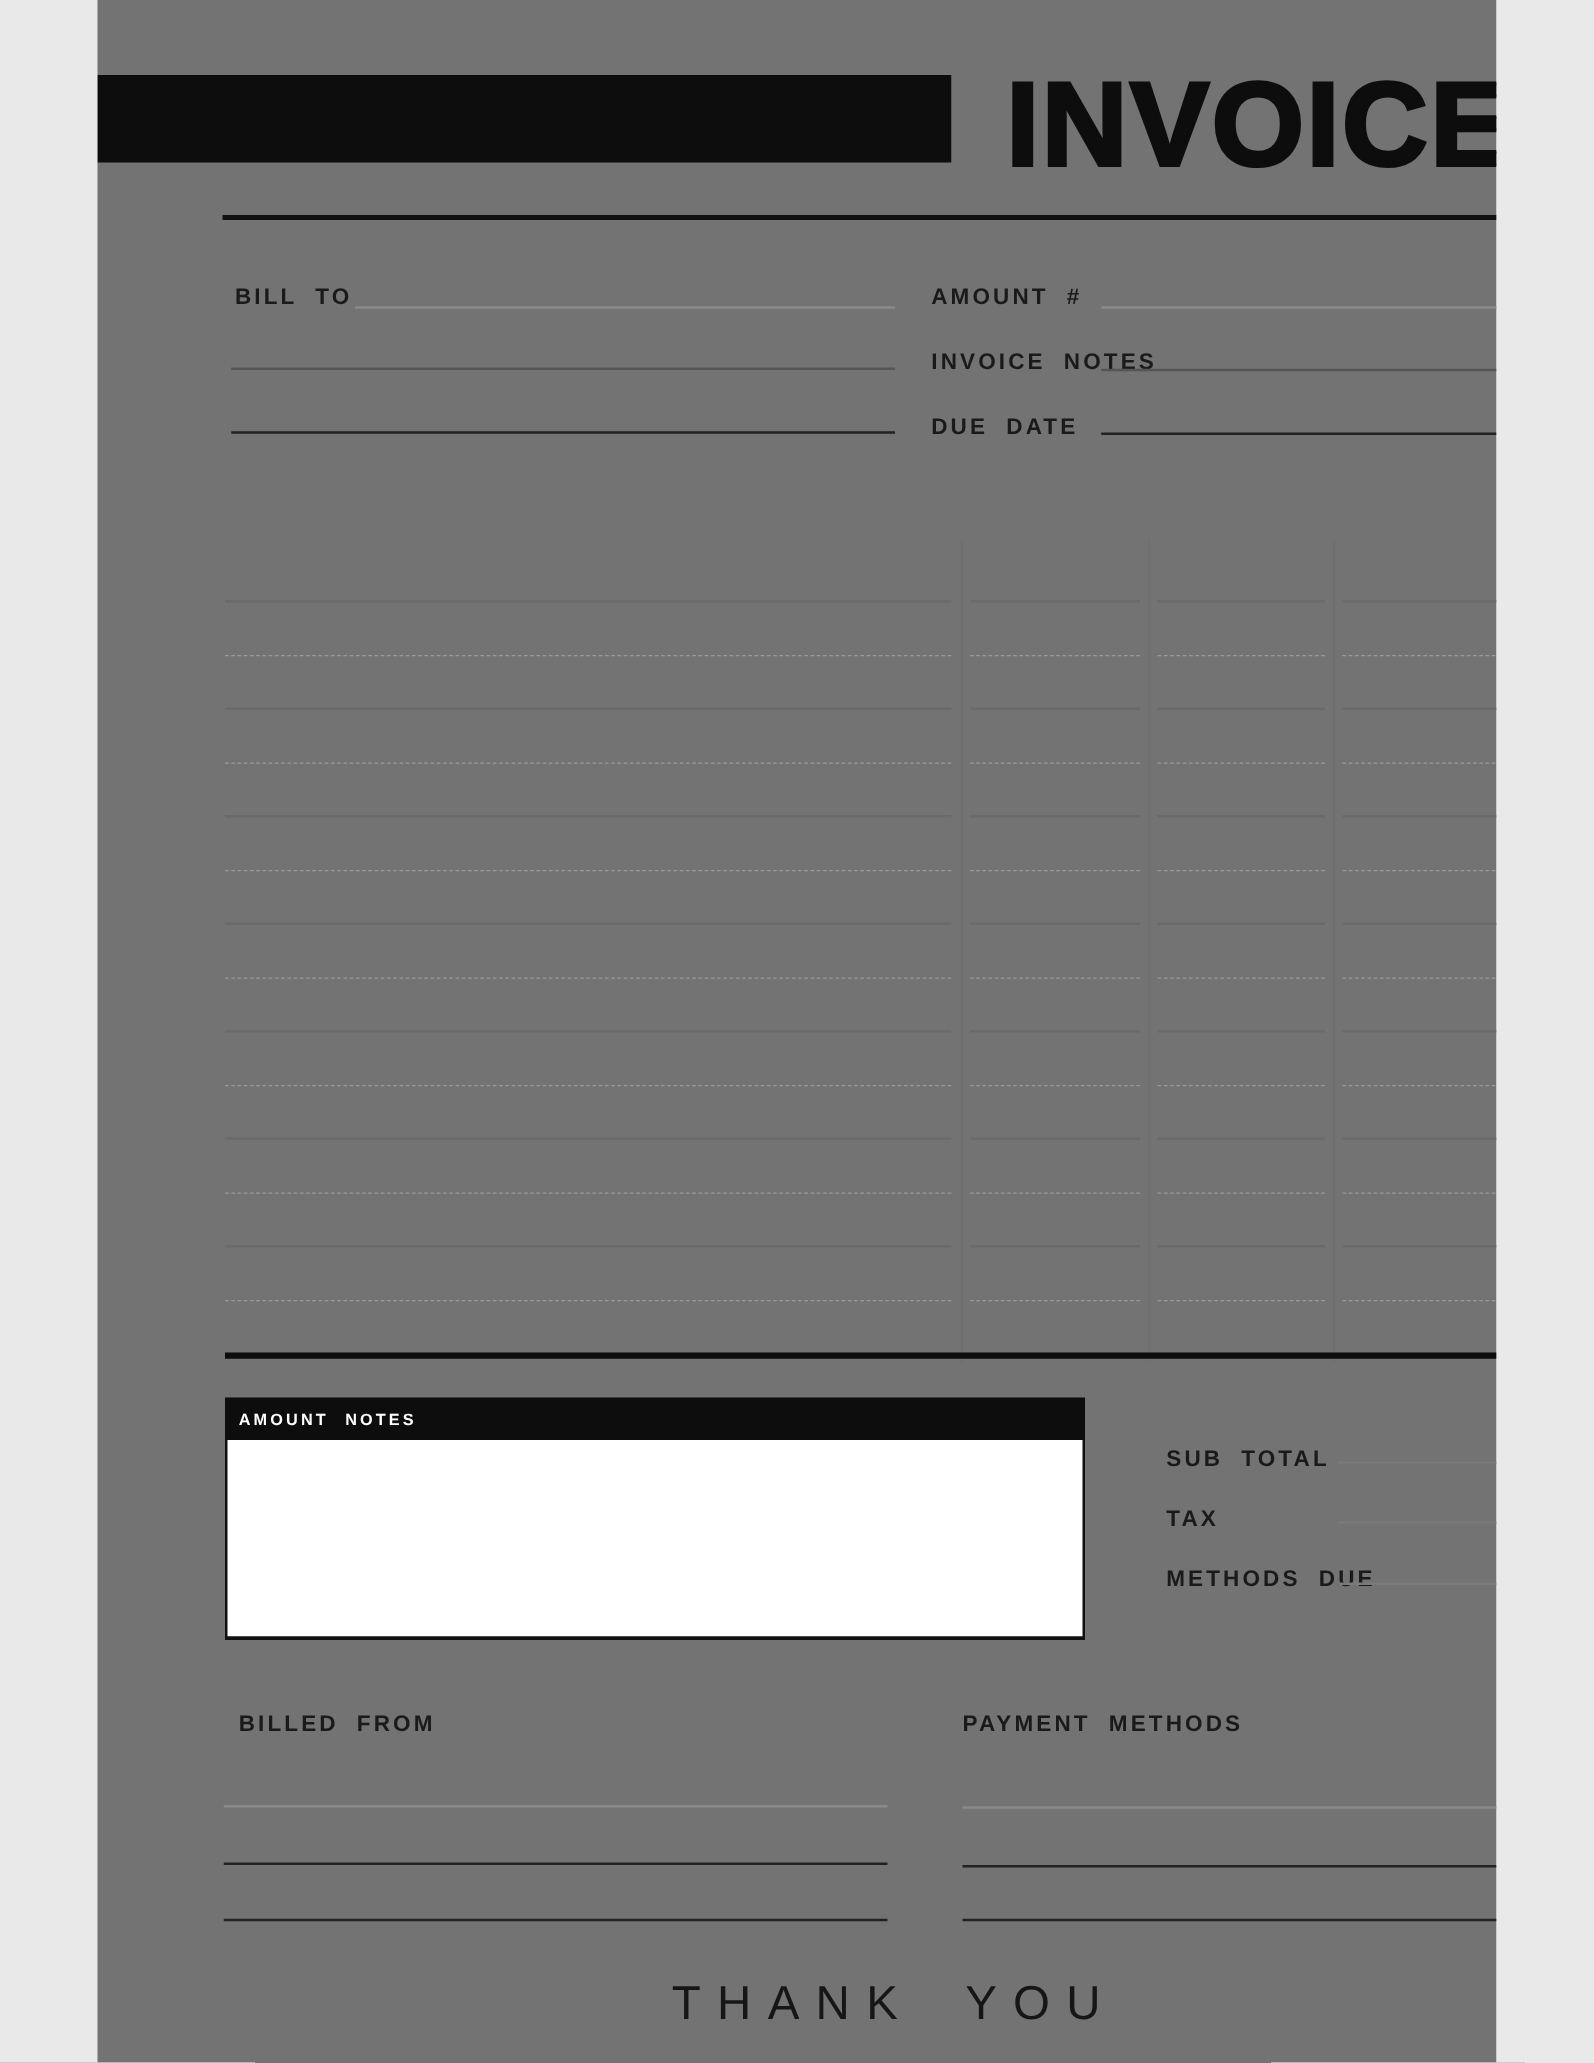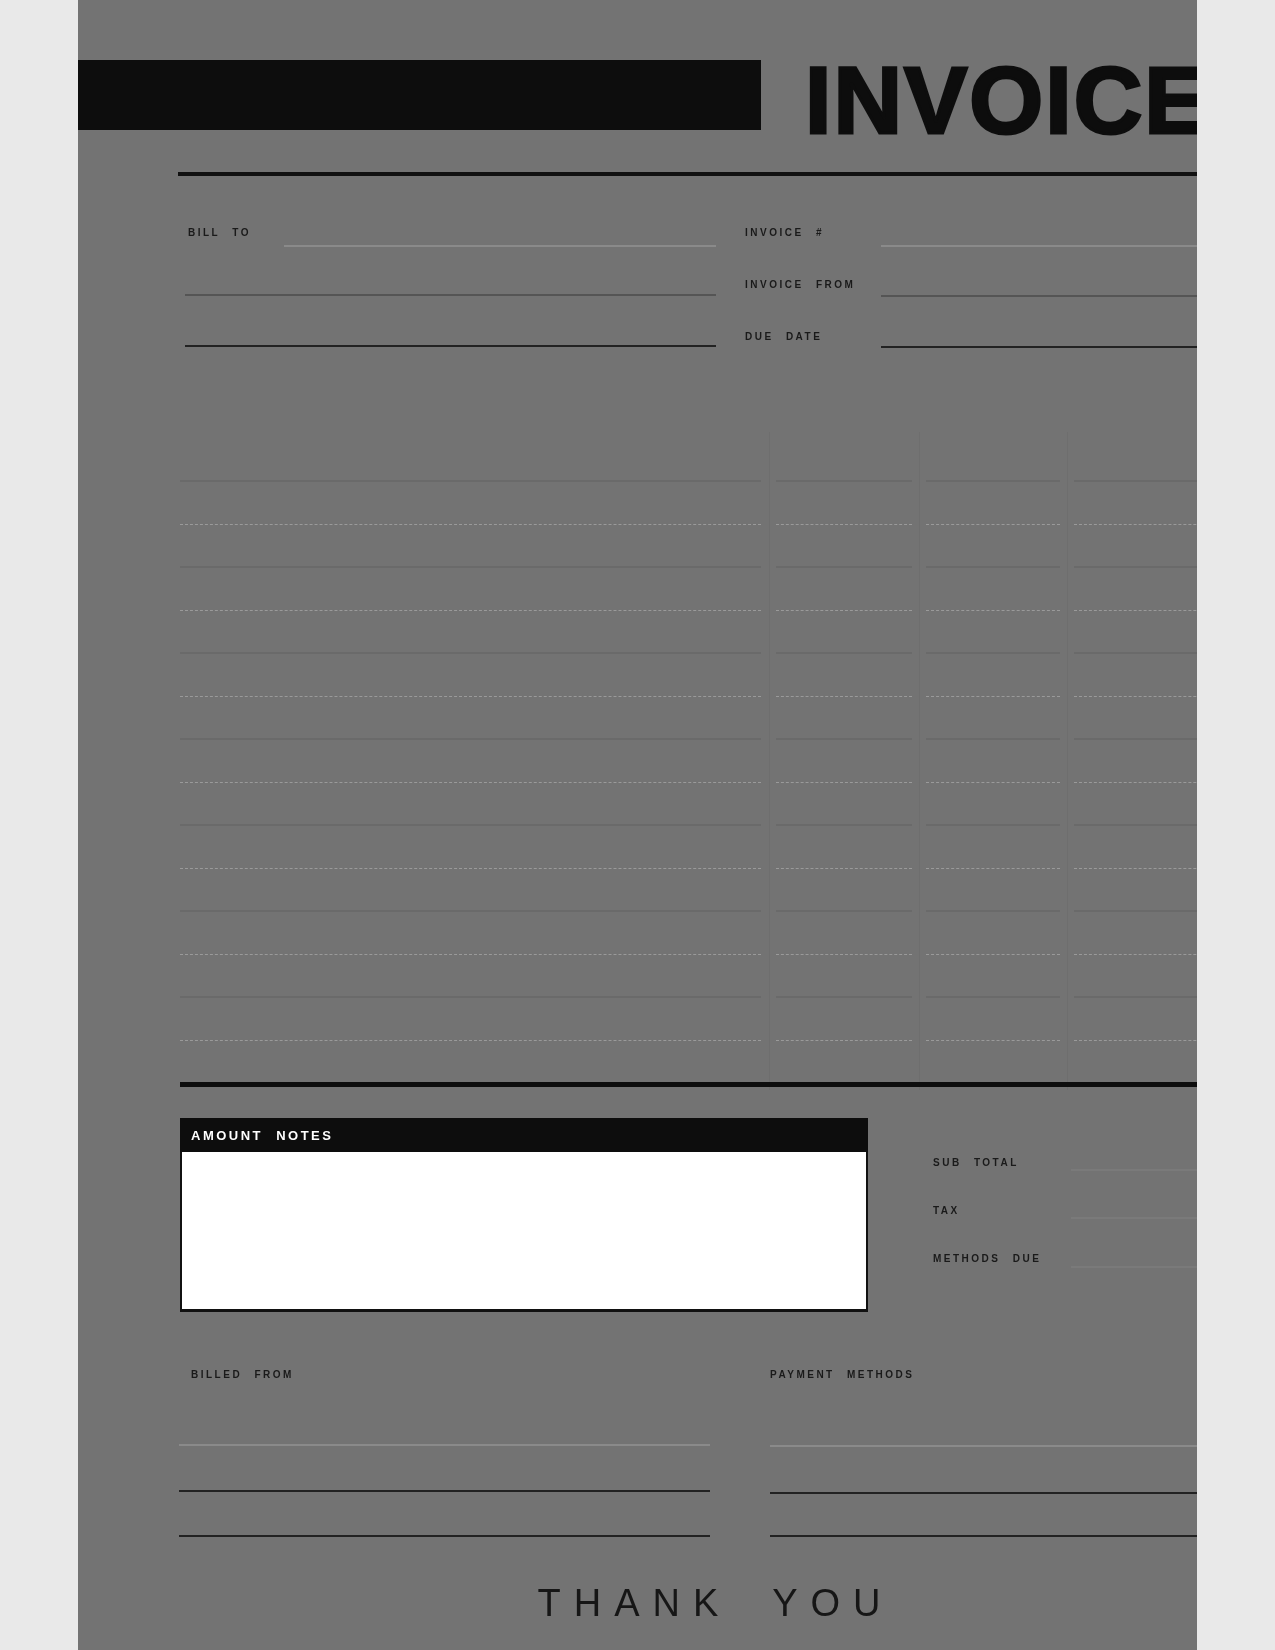--- a/index.html
+++ b/index.html
@@ -4,21 +4,21 @@
 <style>
   html,body{margin:0;padding:0;background:#e9e9e9;}
   .page{
     position:relative;width:1119px;height:1650px;background:#737373;
     font-family:"Liberation Sans", sans-serif;color:#1a1a1a;overflow:hidden;
     margin:0 auto;
   }
   .abs{position:absolute;}
   .bar{background:#0d0d0d;}
   .label{
-    font-weight:bold;font-size:10px;letter-spacing:2.5px;word-spacing:7px;
+    font-weight:bold;font-size:18px;letter-spacing:2.5px;word-spacing:7px;
     color:#1a1a1a;white-space:nowrap;
   }
   .line{height:0;border-top:2px solid #3a3a3a;}
   .line.gray{border-top-color:#8a8a8a;}
   .line.mid{border-top-color:#555555;}
   .line.dark{border-top-color:#222222;}
 
   
   .title{
     font-weight:bold;font-size:95px;line-height:0.82;letter-spacing:2px;
@@ -58,24 +58,24 @@
   <div class="abs bar" style="left:0;top:60px;width:683px;height:70px;"></div>
   <div class="abs title" style="left:727px;top:62px;">INVOICE</div>
   <div class="abs bar" style="left:1217px;top:58px;width:57px;height:74px;"></div>
   <div class="abs divider" style="left:100px;top:172px;width:1078px;"></div>
 
   <div class="abs label" style="left:110px;top:227px;">BILL TO</div>
   <div class="abs line gray write-line" style="left:206px;top:245px;width:432px;"></div>
   <div class="abs line mid write-line" style="left:107px;top:294px;width:531px;"></div>
   <div class="abs line dark write-line" style="left:107px;top:345px;width:531px;"></div>
 
-  <div class="abs label" style="left:667px;top:227px;">INVOICE #</div>
+  <div class="abs label" style="left:667px;top:227px;">AMOUNT #</div>
   <div class="abs line gray write-line" style="left:803px;top:245px;width:375px;"></div>
 
-  <div class="abs label" style="left:667px;top:279px;">INVOICE FROM</div>
+  <div class="abs label" style="left:667px;top:279px;">INVOICE NOTES</div>
   <div class="abs line mid write-line" style="left:803px;top:295px;width:375px;"></div>
 
   <div class="abs label" style="left:667px;top:331px;">DUE DATE</div>
   <div class="abs line dark write-line" style="left:803px;top:346px;width:375px;"></div>
 
   <div class="abs" style="left:102px;top:393px;width:1076px;height:697px;">
 
 
     <div class="tbody" style="left:0;top:39px;width:1076px;height:650px;">
       <div class="vsep" style="left:589px;height:658px;"></div>

